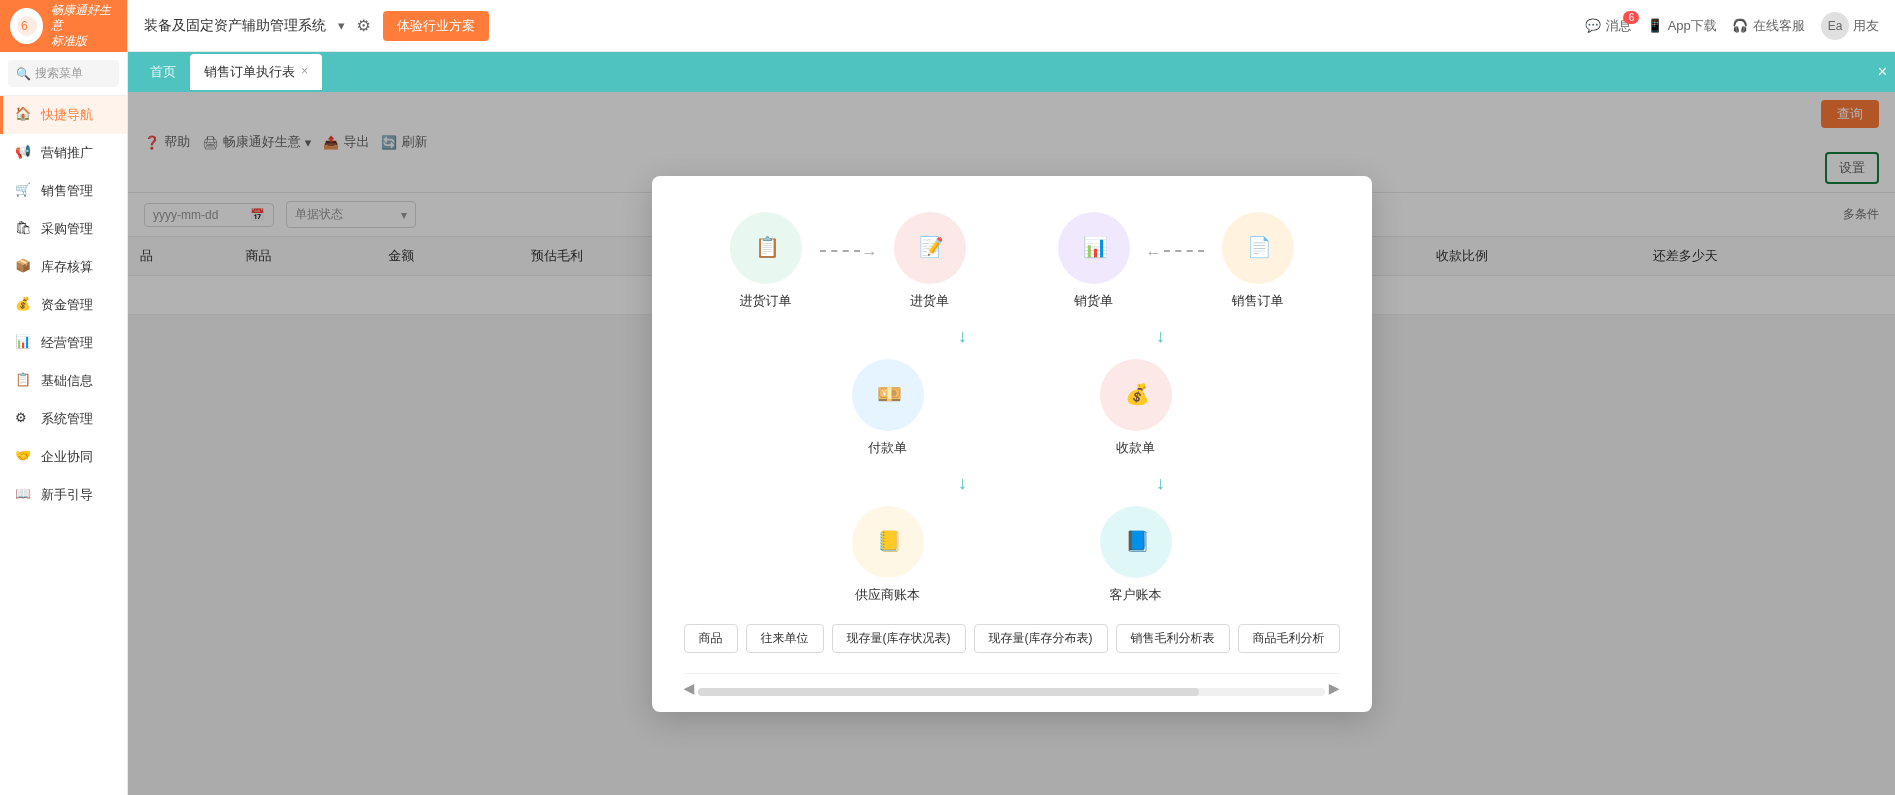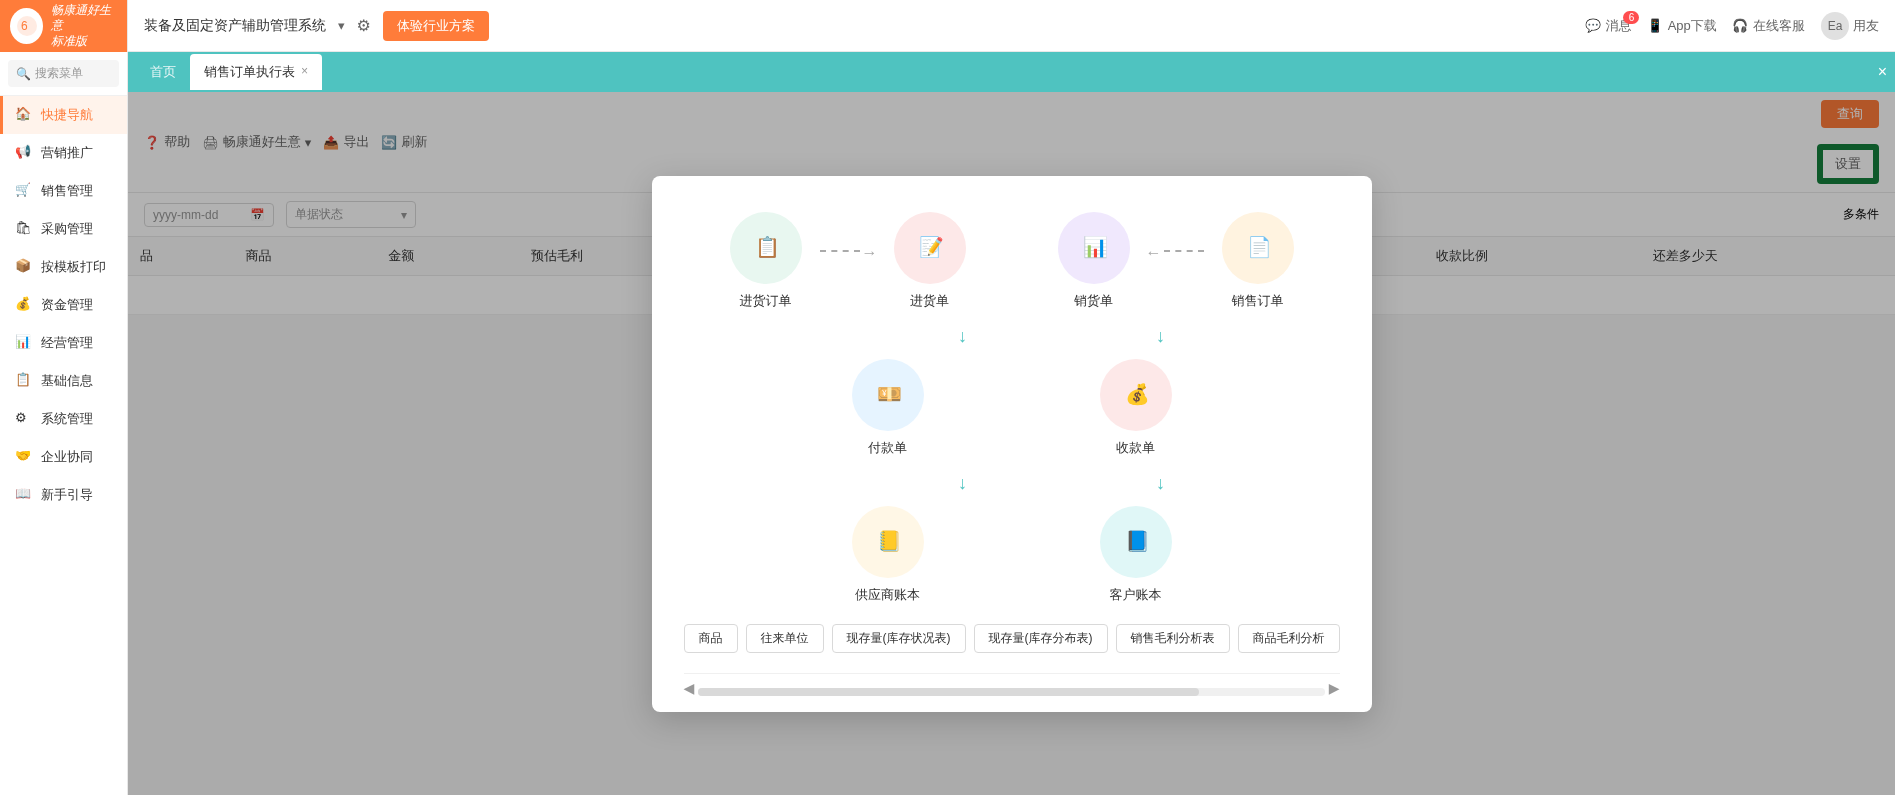--- a/index.html
+++ b/index.html
@@ -50,22 +50,22 @@
     
     .content-toolbar { background: #fff; padding: 8px 16px; display: flex; align-items: center; gap: 12px; border-bottom: 1px solid #e8e8e8; }
     .toolbar-action { display: flex; align-items: center; gap: 4px; color: #666; font-size: 13px; cursor: pointer; }
 
     
     .filter-row { background: #fff; padding: 8px 16px; display: flex; align-items: center; gap: 12px; border-bottom: 1px solid #e8e8e8; flex-wrap: wrap; }
     .filter-item { display: flex; align-items: center; gap: 4px; }
     .filter-date { border: 1px solid #d9d9d9; border-radius: 4px; padding: 4px 8px; font-size: 12px; color: #999; width: 130px; display: flex; align-items: center; justify-content: space-between; }
     .filter-select { border: 1px solid #d9d9d9; border-radius: 4px; padding: 4px 8px; font-size: 12px; color: #999; width: 130px; display: flex; align-items: center; justify-content: space-between; }
     .btn-query { background: #ff7c3a; color: #fff; border: none; border-radius: 4px; padding: 5px 16px; cursor: pointer; font-size: 13px; }
-    .btn-set { background: #fff; color: #666; border: 6px solid #15803d; border-radius: 4px; padding: 5px 12px; cursor: pointer; font-size: 13px; display: block; margin-top: 8px; }
-    .more-conditions { color: #000000; font-size: 12px; cursor: pointer; margin-left: auto; }
+    .btn-set { background: #fff; color: #666; border: 2px solid #15803d; border-radius: 4px; padding: 5px 12px; cursor: pointer; font-size: 13px; display: block; margin-top: 16px; }
+    .more-conditions { color: #737373; font-size: 12px; cursor: pointer; margin-left: auto; }
 
     
     .table-container { background: #fff; margin: 0; overflow: auto; }
     .data-table { width: 100%; border-collapse: collapse; font-size: 13px; }
     .data-table th { background: #fafafa; border-bottom: 1px solid #e8e8e8; padding: 10px 12px; text-align: left; color: #333; font-weight: normal; white-space: nowrap; }
     .data-table td { border-bottom: 1px solid #f0f0f0; padding: 10px 12px; color: #333; white-space: nowrap; }
     .empty-tip { text-align: center; padding: 40px; color: #999; font-size: 13px; }
 
     
     .modal-overlay { position: absolute; top: 0; left: 0; right: 0; bottom: 0; background: rgba(0,0,0,0.3); z-index: 100; display: flex; align-items: center; justify-content: center; }
@@ -139,21 +139,21 @@
       <div class="sidebar-nav-item">
         <span class="nav-icon">🛒</span>
         <span>销售管理</span>
       </div>
       <div class="sidebar-nav-item">
         <span class="nav-icon">🛍</span>
         <span>采购管理</span>
       </div>
       <div class="sidebar-nav-item">
         <span class="nav-icon">📦</span>
-        <span>按模板打印</span>
+        <span>库存核算</span>
       </div>
       <div class="sidebar-nav-item">
         <span class="nav-icon">💰</span>
         <span>资金管理</span>
       </div>
       <div class="sidebar-nav-item">
         <span class="nav-icon">📊</span>
         <span>经营管理</span>
       </div>
       <div class="sidebar-nav-item">

